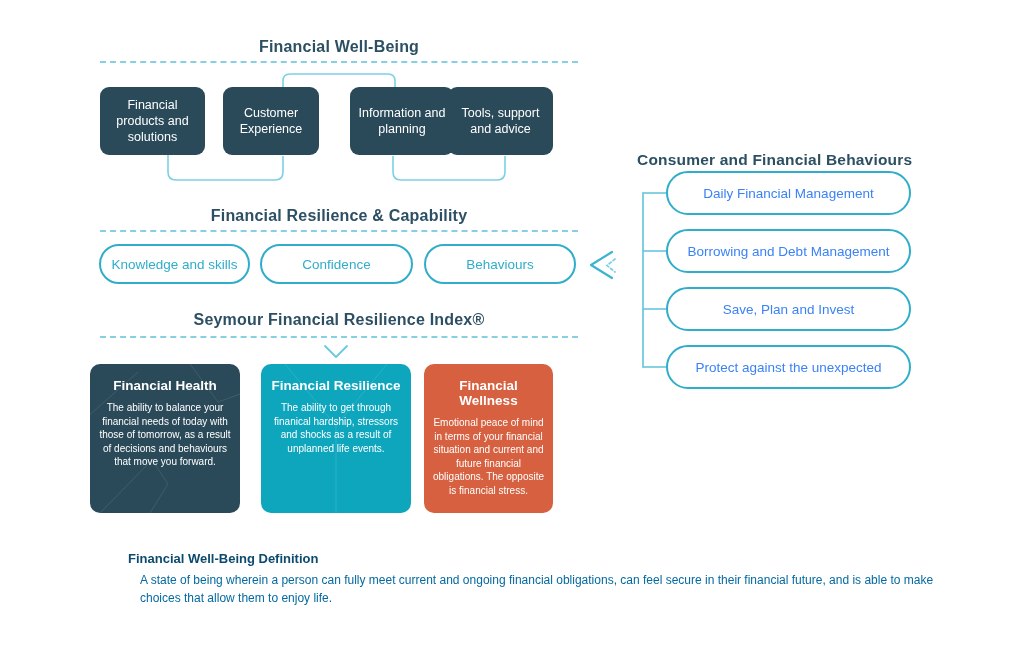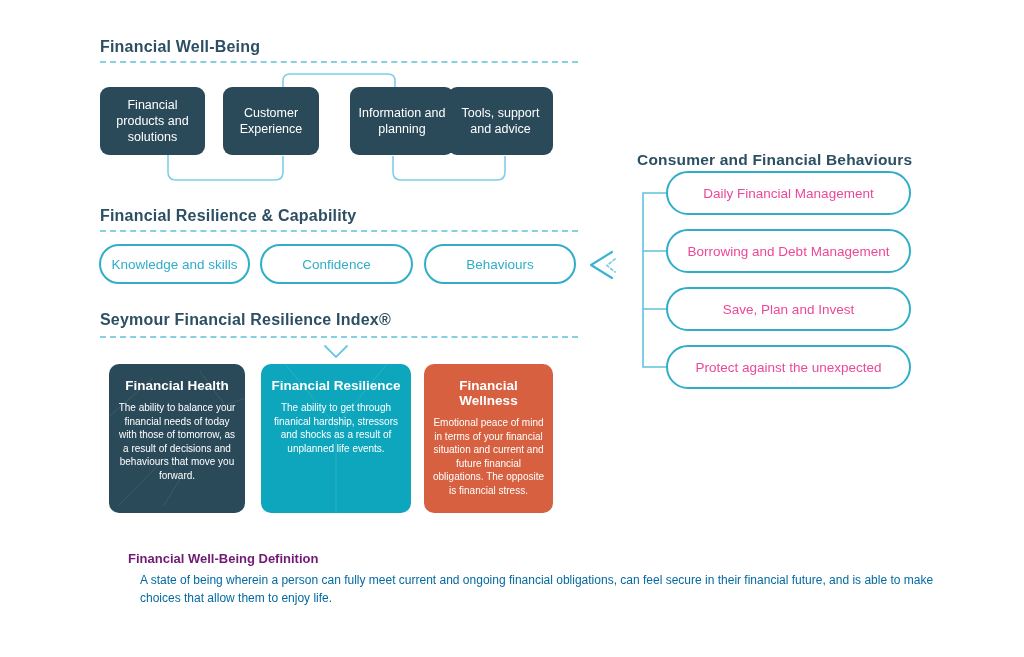--- a/index.html
+++ b/index.html
@@ -18,21 +18,21 @@
     position: absolute;
     left: 0; top: 0;
     width: 1024px; height: 657px;
     pointer-events: none;
   }
 
   .sec-title {
     position: absolute;
     left: 100px;
     width: 478px;
-    text-align: left;
+    text-align: center;
     font-size: 16px;
     font-weight: bold;
     color: #2d4f63;
     letter-spacing: 0.2px;
   }
   .t1 { top: 38px; }
   .t2 { top: 207px; }
   .t3 { top: 311px; }
 
   .dash {
@@ -88,21 +88,21 @@
   .card {
     position: absolute;
     top: 364px;
     height: 149px;
     border-radius: 10px;
     color: #ffffff;
     text-align: center;
     padding: 14px 9px 10px 9px;
     overflow: hidden;
   }
-  .c1 { left: 109px;  width: 136px; background: #2b4a59; }
+  .c1 { left: 90px;  width: 150px; background: #2b4a59; }
   .c2 { left: 261px; width: 150px; background: #0ea6bd; }
   .c3 { left: 424px; width: 129px; background: #d6603f; }
   .card-title {
     position: relative;
     font-size: 13.5px;
     font-weight: bold;
     margin-bottom: 8px;
     z-index: 2;
   }
   .card-body {
@@ -129,40 +129,40 @@
     white-space: nowrap;
     letter-spacing: 0.2px;
   }
   .rpill {
     position: absolute;
     left: 666px;
     width: 245px;
     height: 44px;
     border: 2px solid #2fadc9;
     border-radius: 22px;
-    color: #ec4899;
+    color: #3b82f6;
     font-size: 13.5px;
     display: flex;
     align-items: center;
     justify-content: center;
     text-align: center;
     background: #ffffff;
   }
   .rp1 { top: 171px; }
   .rp2 { top: 229px; }
   .rp3 { top: 287px; }
   .rp4 { top: 345px; }
 
   .def-title {
     position: absolute;
     left: 97px;
     top: 551px;
     font-size: 13px;
     font-weight: bold;
-    color: #701a75;
+    color: #0c4a6e;
     padding-left: 31px;
   }
   .def-body {
     position: absolute;
     left: 97px;
     top: 571px;
     width: 815px;
     font-size: 12px;
     line-height: 1.5;
     color: #0369a1;

